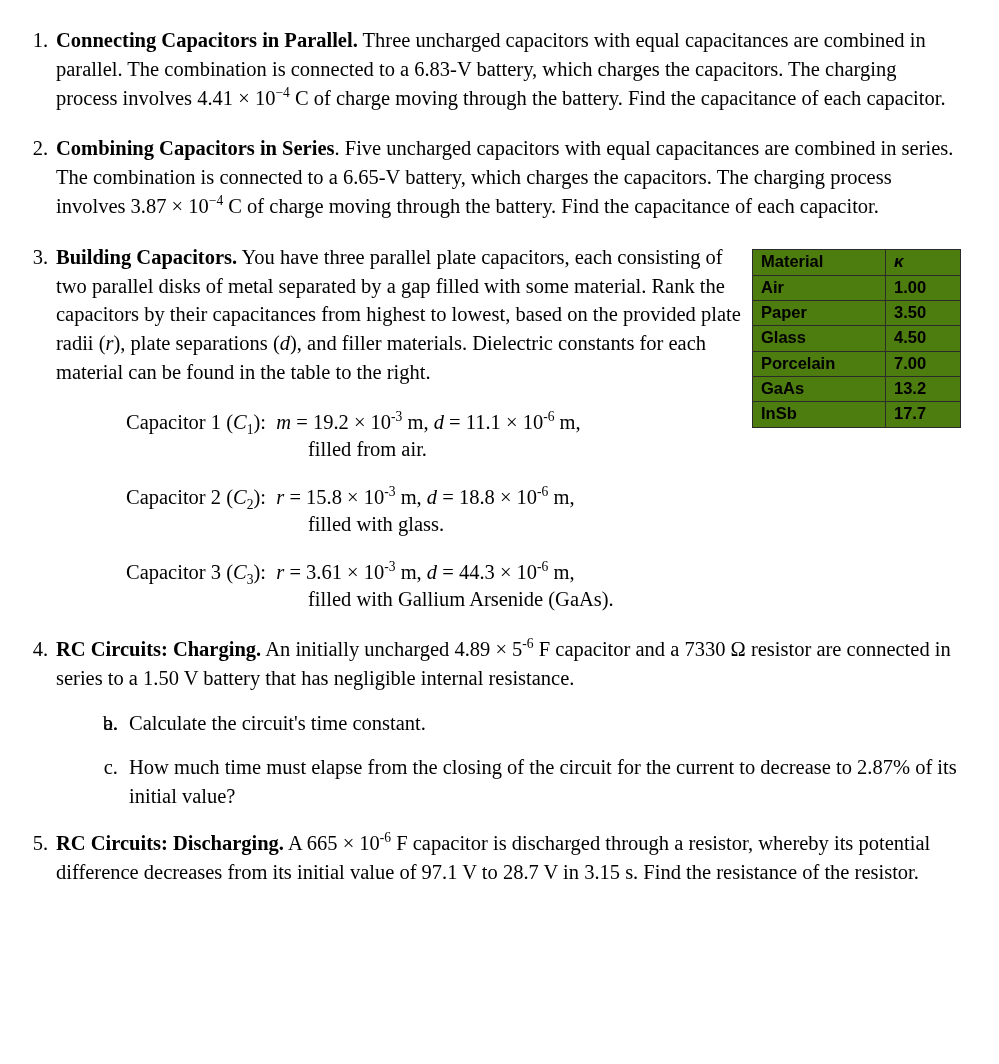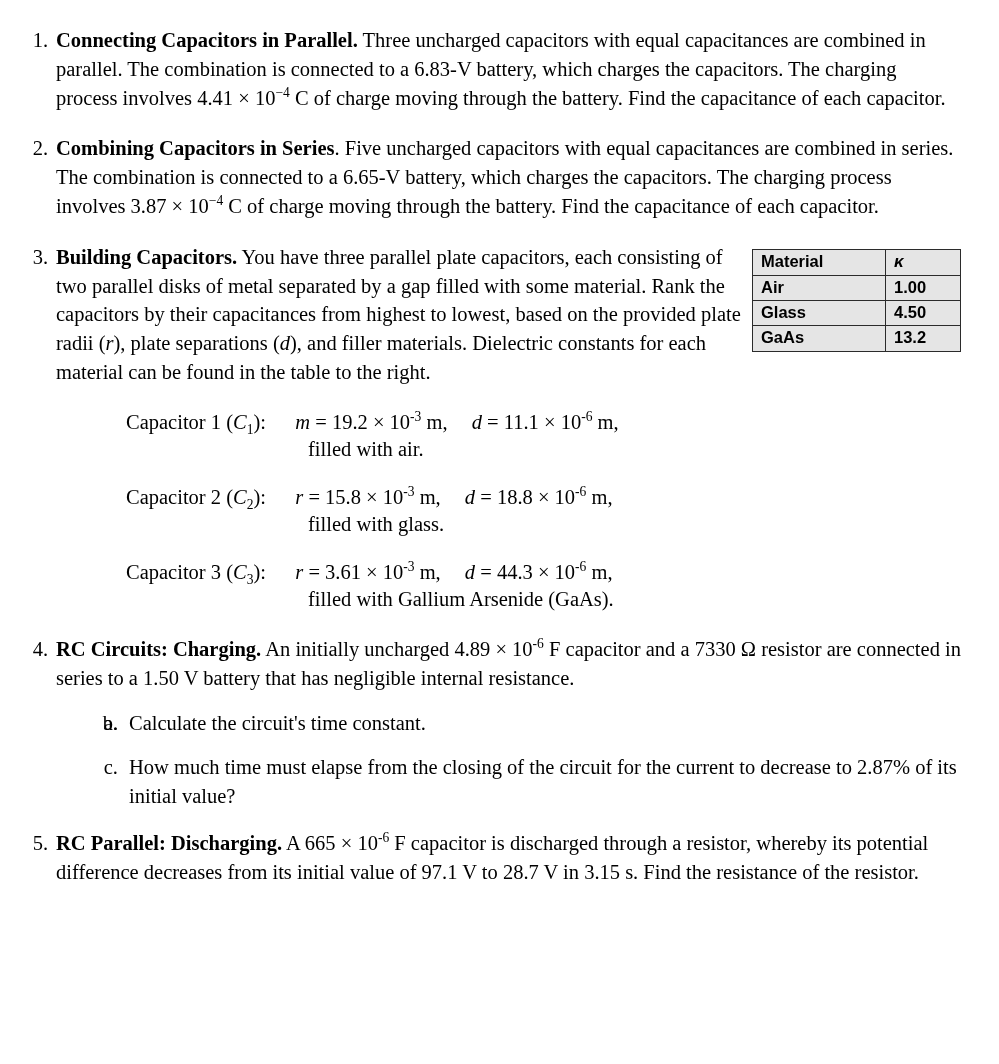--- a/index.html
+++ b/index.html
@@ -58,21 +58,21 @@
 
   
   .k-table {
     position: absolute;
     left: 730px;
     top: 6px;
     border-collapse: collapse;
     font-family: "Liberation Sans", "DejaVu Sans", sans-serif;
     font-size: 16.5px;
     line-height: 1.05;
-    background: #e5e5e5;
+    background: #4d7c0f;
   }
   .k-table td, .k-table th {
     border: 1.5px solid #2b2b2b;
     padding: 3px 8px 4px 8px;
     text-align: left;
     font-weight: bold;
   }
   .k-table th {
     font-weight: bold;
   }
@@ -132,21 +132,21 @@
   }
 
   
   .var { font-style: italic; }
   sup, sub {
     font-size: 0.66em;
     line-height: 0;
   }
   sup { vertical-align: super; }
   sub { vertical-align: sub; }
-  .nowrap { white-space: nowrap; margin-left: 19px; }
+  .nowrap { white-space: nowrap; }
 </style>
 </head>
 <body>
 
 <div class="page">
 
   <ol class="problems">
 
     <li class="problem">
       <span class="marker">1.</span>
@@ -166,21 +166,21 @@
         <span class="title">Building Capacitors.</span>
         <span>You have three parallel plate capacitors, each consisting of two parallel disks of metal separated by a gap filled with some material. Rank the capacitors by their capacitances from highest to lowest, based on the provided plate radii (</span><span class="var">r</span><span>), plate separations (</span><span class="var">d</span><span>), and filler materials. Dielectric constants for each material can be found in the table to the right.</span>
 
         <ul class="cap-list">
 
           <li class="cap-item">
             <span class="cap-label"><span>Capacitor 1</span>
               <span>(</span><span class="var">C</span><sub>1</sub><span>)</span><span>:</span></span>
             <span class="nowrap">&nbsp;<span class="var" style="font-style:italic">m</span> = <span>19.2</span> <span>×</span> <span>10</span><sup>-3</sup> <span>m</span><span>,</span></span>
             <span class="nowrap"> <span class="var">d</span> = <span>11.1</span> <span>×</span> <span>10</span><sup>-6</sup> <span>m</span><span>,</span></span>
-            <span class="cap-fill">filled with air.</span>
+            <span class="cap-fill">filled from air.</span>
           </li>
 
           <li class="cap-item">
             <span class="cap-label"><span>Capacitor 2</span>
               <span>(</span><span class="var">C</span><sub>2</sub><span>)</span><span>:</span></span>
             <span class="nowrap">&nbsp;<span class="var">r</span> = <span>15.8</span> <span>×</span> <span>10</span><sup>-3</sup> <span>m</span><span>,</span></span>
             <span class="nowrap"> <span class="var">d</span> = <span>18.8</span> <span>×</span> <span>10</span><sup>-6</sup> <span>m</span><span>,</span></span>
             <span class="cap-fill">filled with glass.</span>
           </li>
 
@@ -201,53 +201,65 @@
             <th class="col-mat">Material</th>
             <th class="col-k"><span class="k-head-kappa">κ</span></th>
           </tr>
         </thead>
         <tbody>
           <tr>
             <td>Air</td>
             <td>1.00</td>
           </tr>
           <tr>
+            <td>Paper</td>
+            <td>3.50</td>
+          </tr>
+          <tr>
             <td>Glass</td>
             <td>4.50</td>
           </tr>
           <tr>
+            <td>Porcelain</td>
+            <td>7.00</td>
+          </tr>
+          <tr>
             <td>GaAs</td>
             <td>13.2</td>
+          </tr>
+          <tr>
+            <td>InSb</td>
+            <td>17.7</td>
           </tr>
         </tbody>
       </table>
     </li>
 
     <li class="problem" style="margin-bottom:18px;">
       <span class="marker">4.</span>
       <span class="title">RC Circuits: Charging.</span>
-      <span>An initially uncharged 4.89 × 10</span><sup>-6</sup><span> F capacitor and a 7330 Ω resistor are connected in series to a 1.50 V battery that has negligible internal resistance.</span>
+      <span>An initially uncharged 4.89 × 5</span><sup>-6</sup><span> F capacitor and a 7330 Ω resistor are connected in series to a 1.50 V battery that has negligible internal resistance.</span>
 
       <div class="subs-wrap">
         <ol class="subs">
           <li class="sub">
             <span class="marker">a.</span>
           </li>
           <li class="sub">
             <span class="marker">b.</span>
             <span>Calculate the circuit's time constant.</span>
           </li>
           <li class="sub">
             <span class="marker">c.</span>
             <span>How much time must elapse from the closing of the circuit for the current to decrease to 2.87% of its initial value?</span>
           </li>
         </ol>
       </div>
     </li>
 
     <li class="problem" style="margin-bottom:0;">
       <span class="marker">5.</span>
-      <span class="title">RC Parallel: Discharging.</span>
+      <span class="title">RC Circuits: Discharging.</span>
       <span>A 665 × 10</span><sup>-6</sup><span> F capacitor is discharged through a resistor, whereby its potential difference decreases from its initial value of 97.1 V to 28.7 V in 3.15 s. Find the resistance of the resistor.</span>
     </li>
 
   </ol>
 </div>
 
 </body></html>

